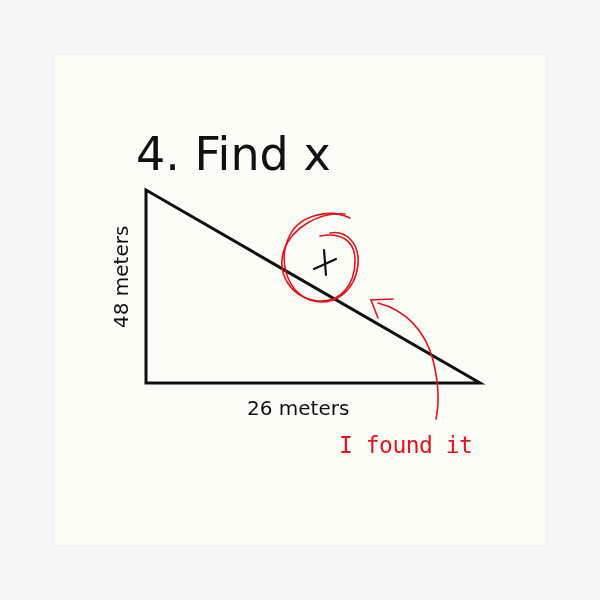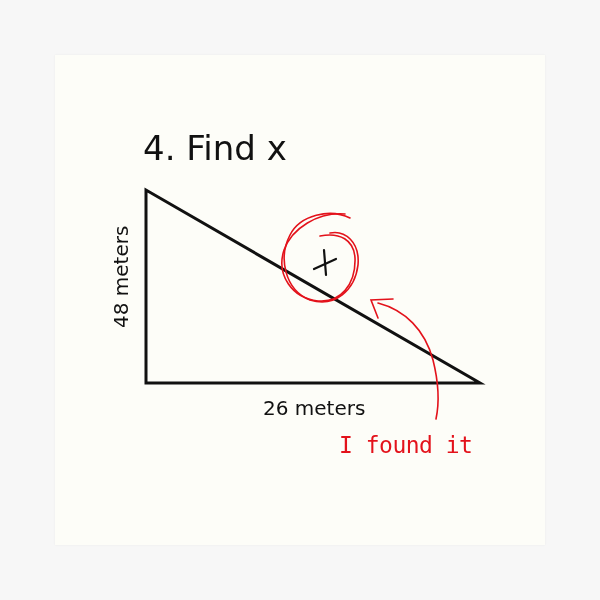--- a/index.html
+++ b/index.html
@@ -1,20 +1,20 @@
 <!DOCTYPE html>
 <html><head>
   <meta charset="utf-8">
   <style>
     html, body { margin:0; padding:0; }
     body { width:600px; height:600px; background:#f7f7f7; position:relative; overflow:hidden; font-family:"Liberation Sans", sans-serif; }
     .print { position:absolute; left:55px; top:55px; width:490px; height:490px; background:#fdfdf8; box-shadow:0 0 2px rgba(0,0,0,0.06); }
-    .title { position:absolute; left:143px; top:131px; font-family:"DejaVu Sans", sans-serif; font-size:34px; color:#111; line-height:1; letter-spacing:0px; }
+    .title { position:absolute; left:136px; top:131px; font-family:"DejaVu Sans", sans-serif; font-size:46px; color:#111; line-height:1; letter-spacing:0px; }
     .label { position:absolute; font-family:"DejaVu Sans", sans-serif; font-size:20px; color:#111; line-height:1; white-space:nowrap; }
-    .label-bottom { left:247px; top:398px;margin-left:16px; }
+    .label-bottom { left:247px; top:398px; }
     .label-side { left:127px; top:266px; transform-origin:left top; transform:translate(-16px,62px) rotate(-90deg); }
     .found { position:absolute; left:339px; top:434px; font-family:"DejaVu Sans Mono", monospace; font-size:23px; color:#e3121b; line-height:1; white-space:nowrap; letter-spacing:-0.5px; }
     svg.art { position:absolute; left:0; top:0; }
   </style>
 </head>
 <body>
 
 <div class="print"></div>
 
 <svg class="art" width="600" height="600" viewBox="0 0 600 600">

